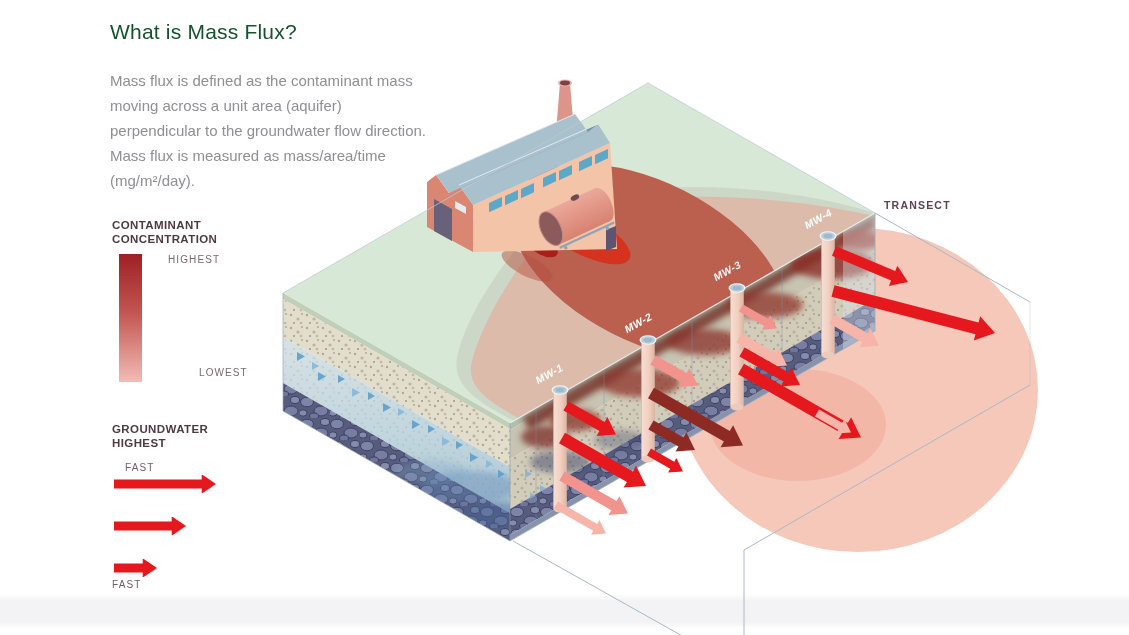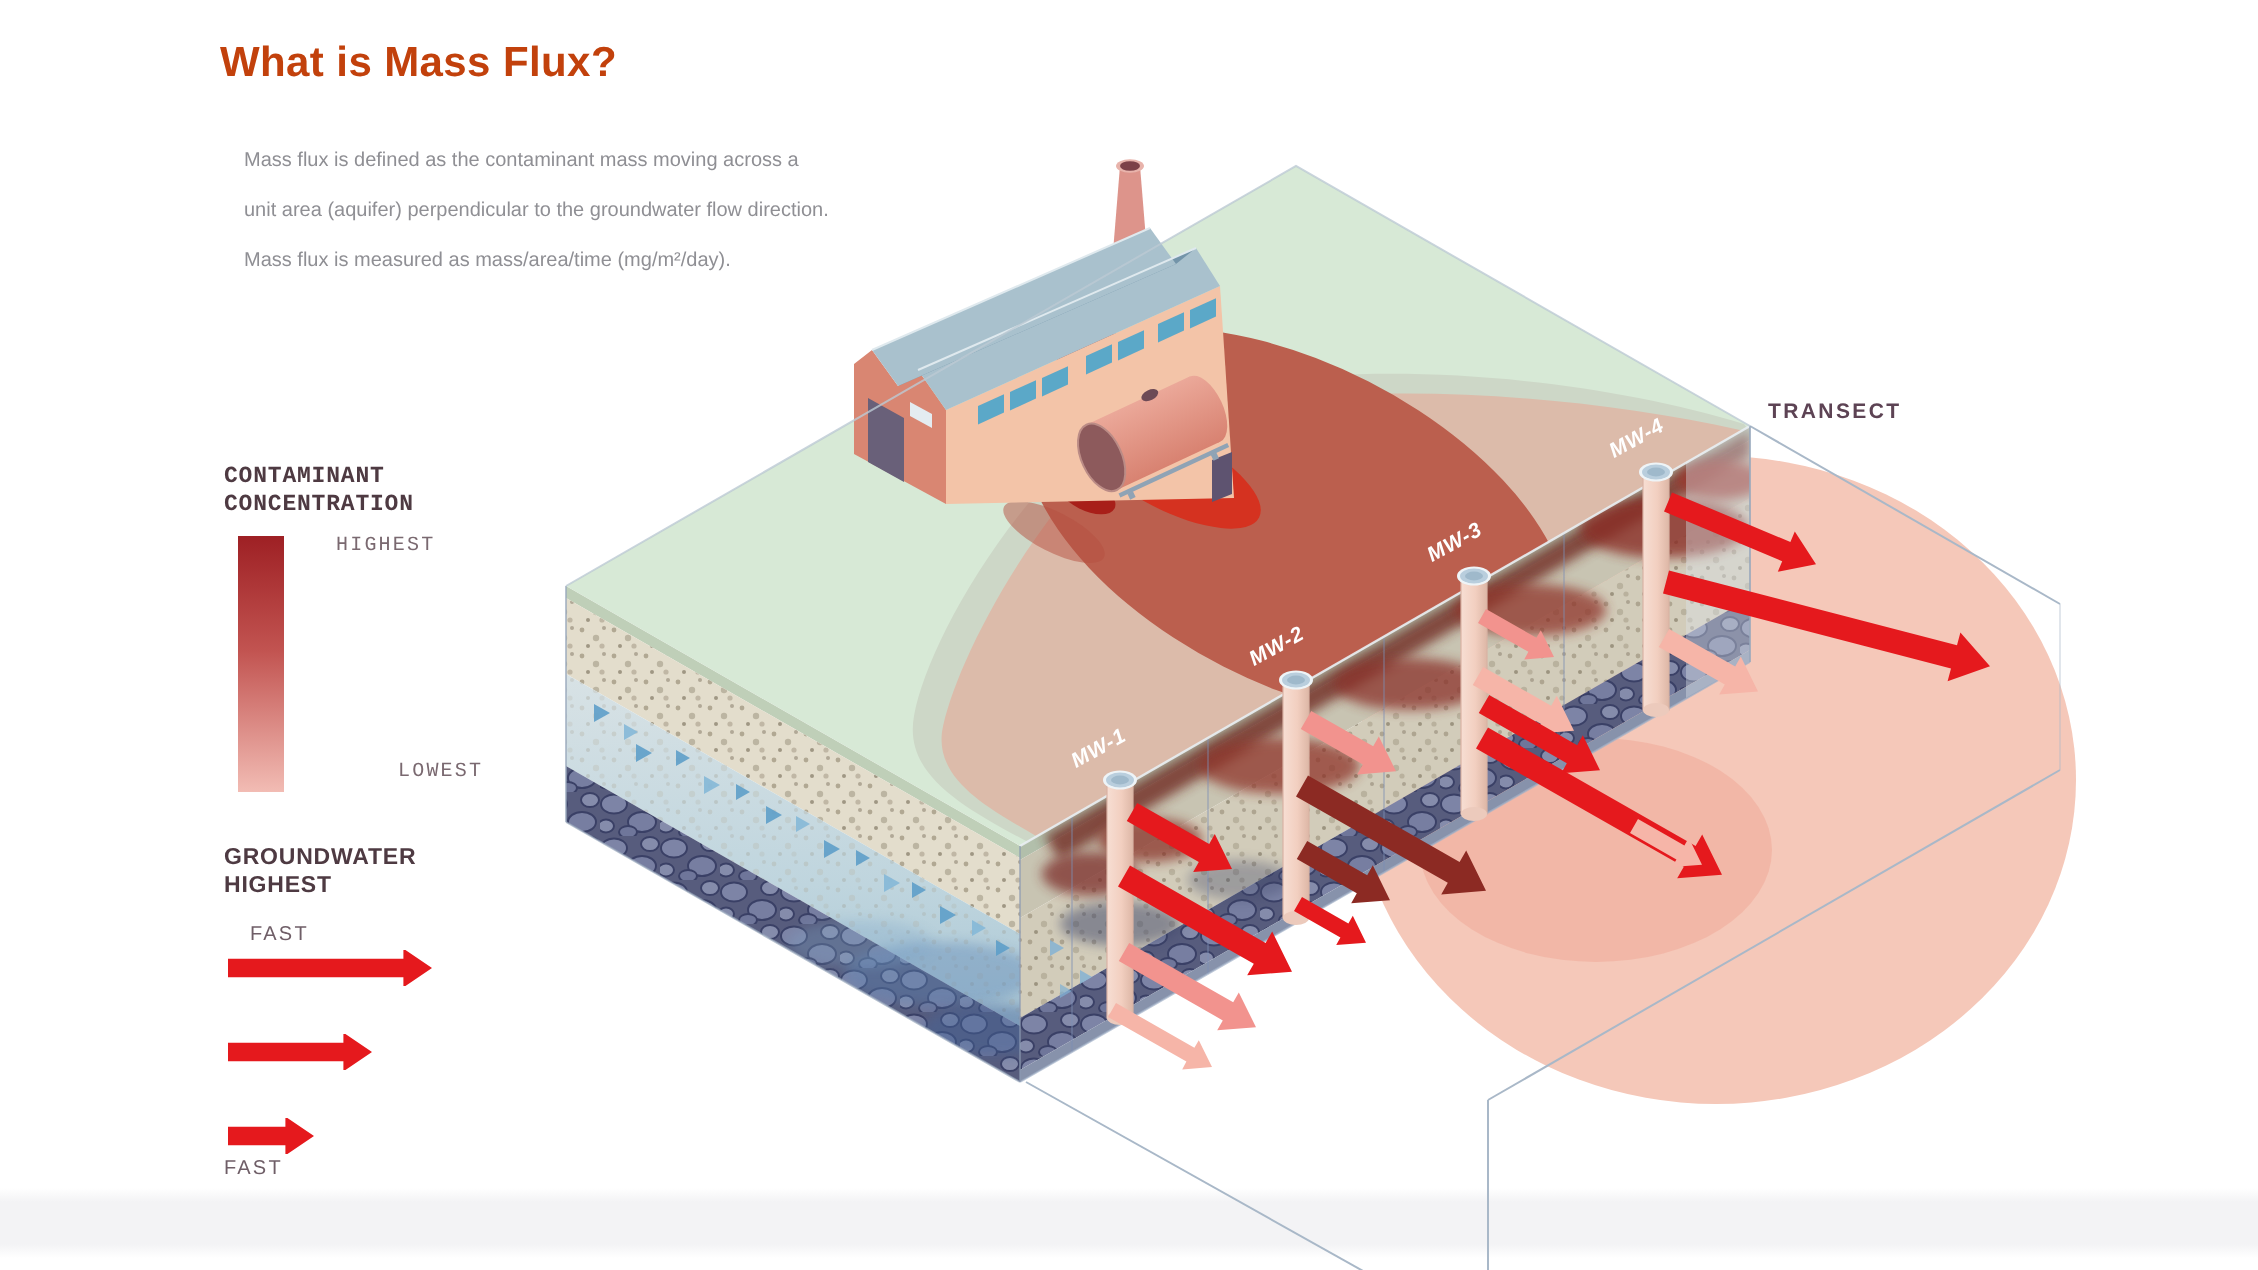--- a/index.html
+++ b/index.html
@@ -7,26 +7,26 @@
     width:1129px;height:635px;position:relative;overflow:hidden;
     background:#ffffff;font-family:"Liberation Sans",sans-serif;
   }
   .bottom-strip{
     position:absolute;left:0;top:594px;width:1129px;height:35px;z-index:0;
     background:linear-gradient(to bottom,rgba(243,243,245,0),#f3f3f5 20%,#f3f3f5 80%,rgba(243,243,245,0));
   }
   svg.scene{position:absolute;left:0;top:0;z-index:1;}
   .panel{position:absolute;left:110px;top:20px;width:318px;z-index:2;}
   .panel h1{
-    margin:0 0 24px 0;font-size:21px;font-weight:bold;color:#c2410c;letter-spacing:.2px;
+    margin:0 0 24px 0;font-size:21px;font-weight:normal;color:#14532d;letter-spacing:.2px;
   }
   .panel p{
-    margin:12px;font-size:10px;line-height:25px;color:#8f8f94;
-  }
-  .leg{position:absolute;left:2px;top:212px;width:200px;font-family:Liberation Mono, monospace;}
+    margin:0;font-size:15px;line-height:25px;color:#8f8f94;
+  }
+  .leg{position:absolute;left:2px;top:198px;width:200px;}
   .leg-title{
     font-size:11.5px;font-weight:bold;color:#4e3a42;letter-spacing:.4px;line-height:14px;width:130px;
   }
   .bar-wrap{position:relative;height:150px;margin-top:8px;}
   .bar{position:absolute;left:7px;top:0;width:23px;height:128px;}
   .bar-hi{position:absolute;left:42px;top:0;font-size:10px;color:#7a6970;letter-spacing:1.1px;padding-left:14px;}
   .bar-lo{position:absolute;left:42px;top:113px;font-size:10px;color:#7a6970;letter-spacing:1.1px;padding-left:45px;}
   .leg2{position:absolute;left:2px;top:402px;width:220px;}
   .vel-fast,.vel-slow{font-size:10px;color:#6f5e67;letter-spacing:1.1px;}
   .vel-fast{margin:12px 0 2px 0;padding-left:13px;}

